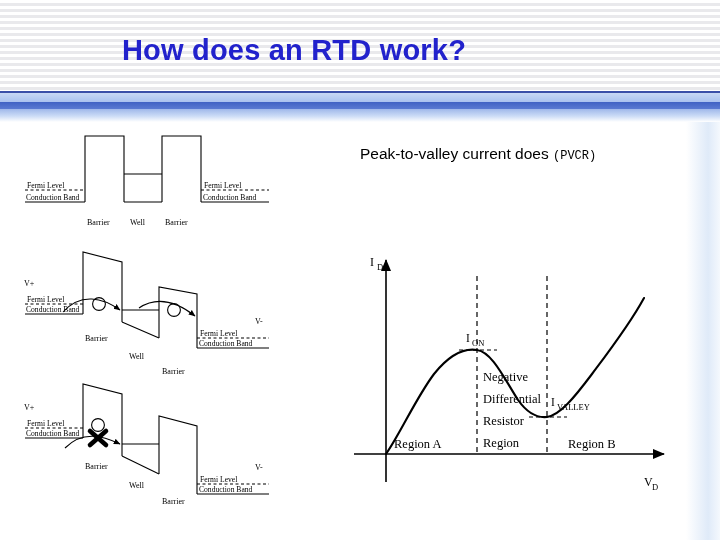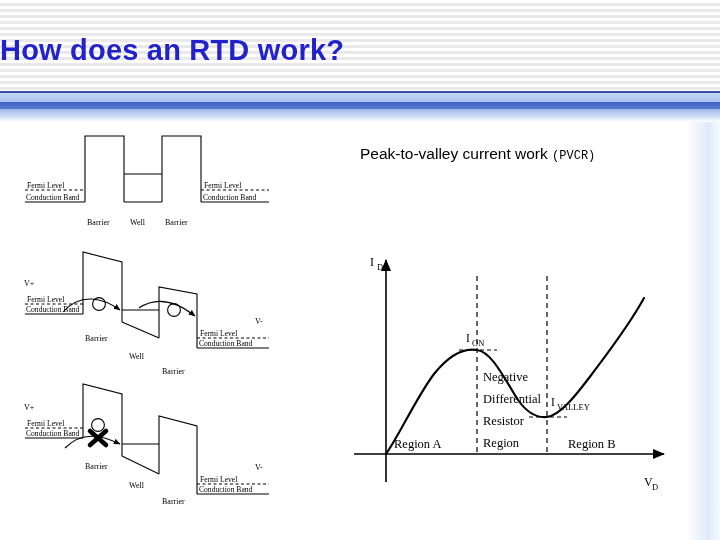--- a/index.html
+++ b/index.html
@@ -24,20 +24,21 @@
     background-color: #fdfdfd;
     background-image: repeating-linear-gradient(
         to bottom,
         #ffffff 0px, #ffffff 3px,
         #e9e9ec 3px, #e9e9ec 6px);
   }
   #slide-title {
     position: absolute;
     left: 0; top: 34px;
     width: 588px;
+    text-align: center;
     font-family: "Liberation Sans", sans-serif;
     font-size: 29px;
     font-weight: bold;
     color: #2222cc;
     letter-spacing: 0.2px;
   }
 
   
   #title-divider {
     position: absolute;
@@ -238,21 +239,21 @@
     <text x="192" y="366" font-size="7.6">Conduction Band</text>
     <text x="78" y="343" font-size="8">Barrier</text>
     <text x="122" y="362" font-size="8">Well</text>
     <text x="155" y="378" font-size="8">Barrier</text>
   </g>
 </svg>
 </div>
 
 <div id="formula-block">
   <div class="formula-line tight">
-    <span>Peak-to-valley current work</span>
+    <span>Peak-to-valley current does</span>
     <span class="pv">(PVCR)</span>
   </div>
 </div>
 
 <div id="iv-figure">
 <svg class="figsvg" width="348" height="254" viewBox="0 0 348 254" xmlns="http://www.w3.org/2000/svg">
   <defs>
     <marker id="axarr" markerWidth="9" markerHeight="9" refX="7" refY="3.2" orient="auto">
       <path d="M0,0 L7.6,3.2 L0,6.4 z" fill="#000"></path>
     </marker>

